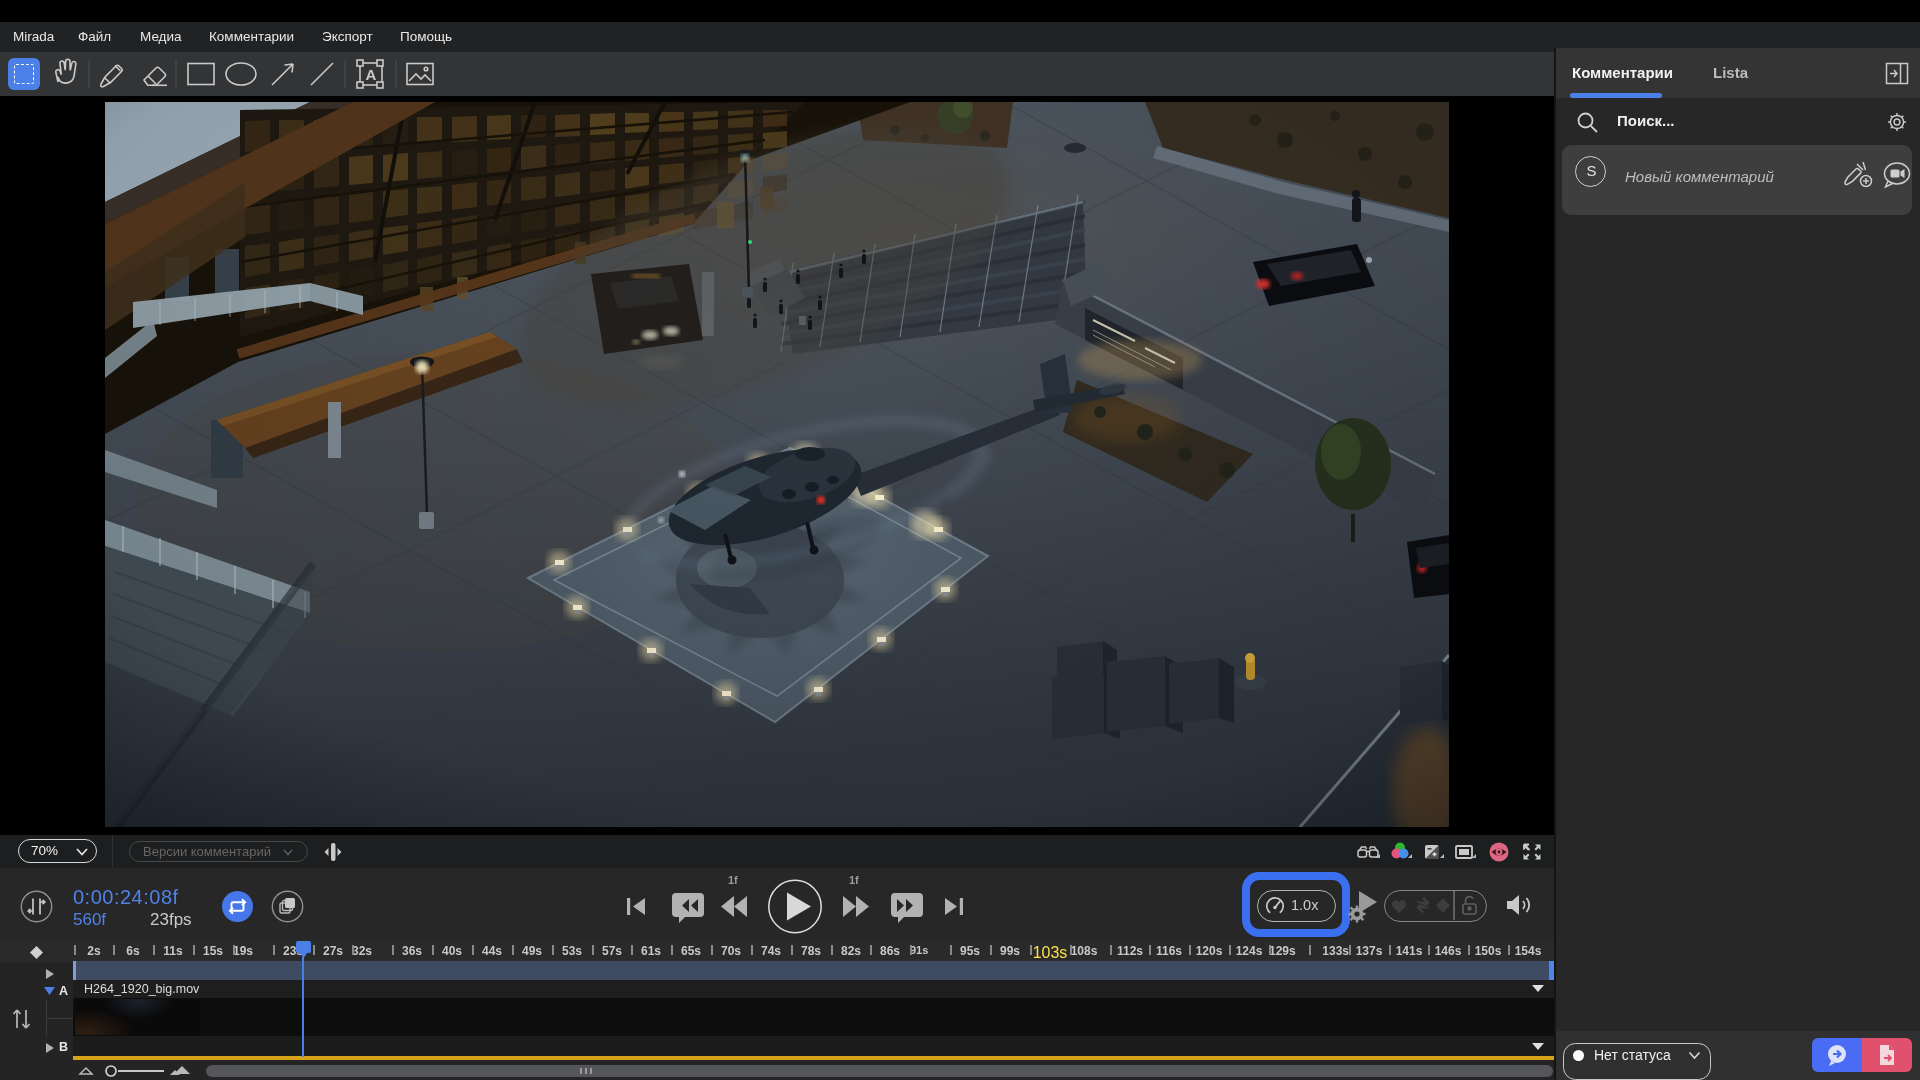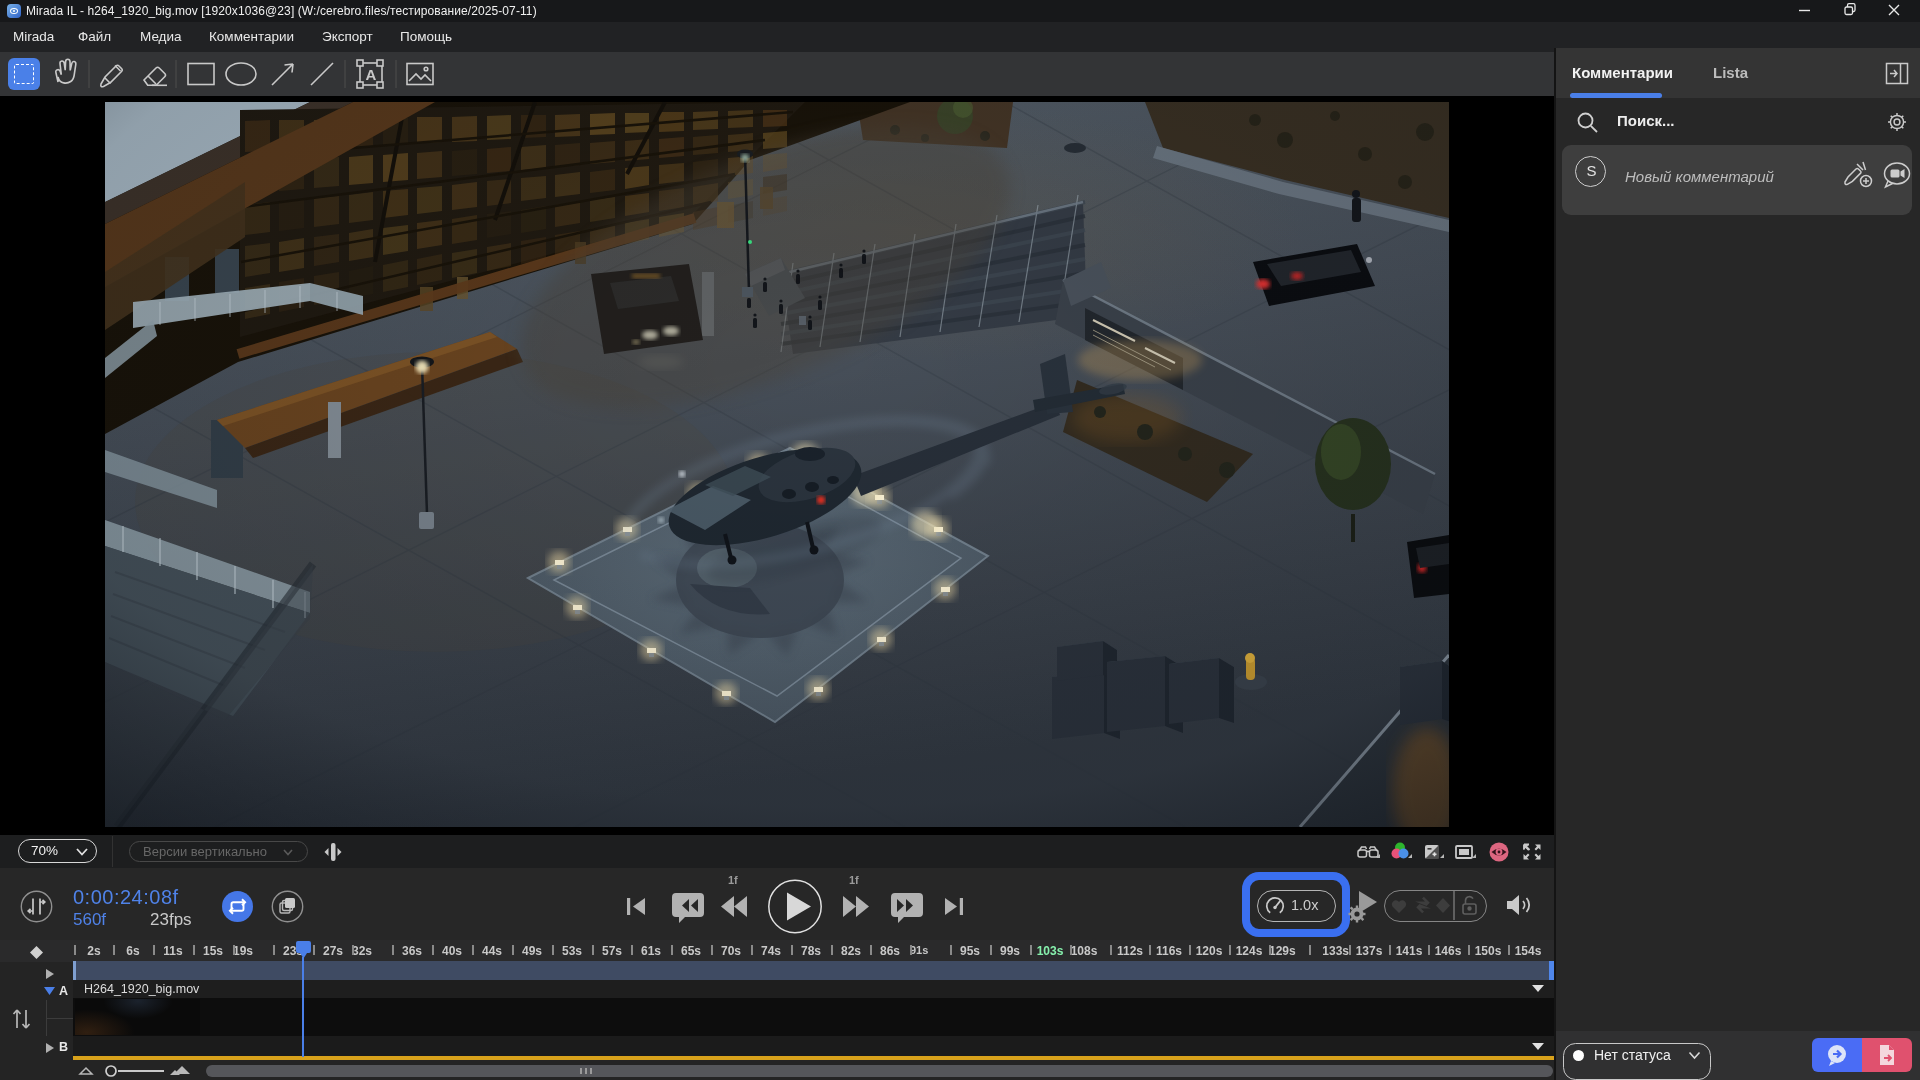--- a/index.html
+++ b/index.html
@@ -2,33 +2,20 @@
 <html><head><meta charset="utf-8">
 <style>
 *{margin:0;padding:0;box-sizing:border-box}
 html,body{width:1920px;height:1080px;overflow:hidden;background:#000;font-family:"Liberation Sans",sans-serif}
 .abs{position:absolute}
 svg{display:block}
 </style></head>
 <body>
 <div class="abs" style="left:0;top:0;width:1920px;height:1080px;background:#000">
 
-<div class="abs" style="left:0;top:0;width:1920px;height:22px;background:#17181a">
-  <div class="abs" style="left:7px;top:4px;width:14px;height:14px;border-radius:4px;background:linear-gradient(135deg,#7ab2e8,#2e62c8)">
-    <div class="abs" style="left:3px;top:4px;width:8px;height:6px;border-radius:50%;border:1.4px solid #fff"></div>
-    <div class="abs" style="left:5.7px;top:5.7px;width:2.6px;height:2.6px;border-radius:50%;background:#fff"></div>
-  </div>
-  <div class="abs" style="left:26px;top:4px;font-size:12px;color:#f0f0f0;letter-spacing:.1px">Mirada IL - h264_1920_big.mov [1920x1036@23] (W:/cerebro.files/тестирование/2025-07-11)</div>
-  <svg class="abs" style="left:1795px;top:0" width="110" height="22" viewBox="0 0 110 22">
-    <line x1="4" y1="10.5" x2="15" y2="10.5" stroke="#e8e8e8" stroke-width="1.4"></line>
-    <rect x="50" y="7" width="7.5" height="7.5" rx="1.5" fill="none" stroke="#e8e8e8" stroke-width="1.3"></rect>
-    <path d="M52.5 7 L52.5 5.2 a1.5 1.5 0 0 1 1.5 -1.5 L58.5 3.7 a1.5 1.5 0 0 1 1.5 1.5 L60 10 a1.5 1.5 0 0 1 -1.5 1.5 L57.5 11.5" fill="none" stroke="#e8e8e8" stroke-width="1.3"></path>
-    <path d="M94 5 L104 15 M104 5 L94 15" stroke="#e8e8e8" stroke-width="1.4"></path>
-  </svg>
-</div>
 <div class="abs" style="left:0;top:22px;width:1920px;height:30px;background:#212224">
       <div class="abs" style="left:13px;top:7px;font-size:13.5px;color:#e8e8e8">Mirada</div>
       <div class="abs" style="left:78px;top:7px;font-size:13.5px;color:#e8e8e8">Файл</div>
       <div class="abs" style="left:140px;top:7px;font-size:13.5px;color:#e8e8e8">Медиа</div>
       <div class="abs" style="left:209px;top:7px;font-size:13.5px;color:#e8e8e8">Комментарии</div>
       <div class="abs" style="left:322px;top:7px;font-size:13.5px;color:#e8e8e8">Экспорт</div>
       <div class="abs" style="left:400px;top:7px;font-size:13.5px;color:#e8e8e8">Помощь</div>
     </div>
 
 <div class="abs" style="left:0;top:52px;width:1554px;height:44px;background:#333436">
@@ -506,21 +493,21 @@
 
 <div class="abs" style="left:0;top:835px;width:1554px;height:33px;background:#1d1e1f">
   <div class="abs" style="left:18px;top:4px;width:79px;height:24px;border:1.5px solid #d8d8d8;border-radius:13px">
     <div class="abs" style="left:12px;top:3px;font-size:13.5px;color:#f2f2f2">70%</div>
     <svg class="abs" style="left:56px;top:7px" width="14" height="10" viewBox="0 0 14 10">
           <path d="M2 2 L7 7.5 L12 2" fill="none" stroke="#e0e0e0" stroke-width="1.8"></path>
         </svg>
   </div>
   <div class="abs" style="left:112px;top:1px;width:1px;height:31px;background:#323232"></div>
   <div class="abs" style="left:129px;top:6px;width:179px;height:21px;border:1.2px solid #484848;border-radius:11px">
-    <div class="abs" style="left:13px;top:2px;font-size:13px;color:#676767">Версии вертикально</div>
+    <div class="abs" style="left:13px;top:2px;font-size:13px;color:#676767">Версии комментарий</div>
     <svg class="abs" style="left:152px;top:6px" width="12" height="9" viewBox="0 0 12 9">
           <path d="M2 2 L6 6.5 L10 2" fill="none" stroke="#5a5a5a" stroke-width="1.6"></path>
         </svg>
   </div>
   <svg class="abs" style="left:322px;top:6px" width="22" height="22" viewBox="0 0 22 22">
     <rect x="9" y="2" width="4.5" height="18" rx="2" fill="#c9c9c9"></rect>
     <path d="M6.5 7 L2.5 11 L6.5 15 Z" fill="#c9c9c9"></path>
         <path d="M15.5 7 L19.5 11 L15.5 15 Z" fill="#c9c9c9"></path>
   </svg>
   <svg class="abs" style="left:1352px;top:838px;top:6px" width="200" height="24" viewBox="0 0 200 24" fill="none" stroke="#c9c9c9" stroke-width="1.5">
@@ -720,21 +707,21 @@
       <div class="abs" style="left:851px;top:4px;width:40px;margin-left:-20px;text-align:center;font-size:12px;font-weight:bold;color:#c8c8c8">82s</div>
       <div class="abs" style="left:831px;top:5px;width:1.5px;height:10px;background:#8a8a8a"></div>
       <div class="abs" style="left:890px;top:4px;width:40px;margin-left:-20px;text-align:center;font-size:12px;font-weight:bold;color:#c8c8c8">86s</div>
       <div class="abs" style="left:870px;top:5px;width:1.5px;height:10px;background:#8a8a8a"></div>
       <div class="abs" style="left:930px;top:4px;width:44px;margin-left:-20px;text-align:left;font-size:11px;font-weight:bold;color:#c8c8c8">91s</div>
       <div class="abs" style="left:910px;top:5px;width:1.5px;height:10px;background:#8a8a8a"></div>
       <div class="abs" style="left:970px;top:4px;width:40px;margin-left:-20px;text-align:center;font-size:12px;font-weight:bold;color:#c8c8c8">95s</div>
       <div class="abs" style="left:950px;top:5px;width:1.5px;height:10px;background:#8a8a8a"></div>
       <div class="abs" style="left:1010px;top:4px;width:40px;margin-left:-20px;text-align:center;font-size:12px;font-weight:bold;color:#c8c8c8">99s</div>
       <div class="abs" style="left:990px;top:5px;width:1.5px;height:10px;background:#8a8a8a"></div>
-      <div class="abs" style="left:1050px;top:4px;width:40px;margin-left:-20px;text-align:center;font-size:12px;font-weight:bold;color:#86efac">103s</div>
+      <div class="abs" style="left:1050px;top:4px;width:40px;margin-left:-20px;text-align:center;font-size:16px;font-weight:normal;color:#fde047">103s</div>
       <div class="abs" style="left:1030px;top:5px;width:1.5px;height:10px;background:#8a8a8a"></div>
       <div class="abs" style="left:1090px;top:4px;width:28px;margin-left:-20px;text-align:center;font-size:12px;font-weight:bold;color:#c8c8c8">108s</div>
       <div class="abs" style="left:1070px;top:5px;width:1.5px;height:10px;background:#8a8a8a"></div>
       <div class="abs" style="left:1130px;top:4px;width:40px;margin-left:-20px;text-align:center;font-size:12px;font-weight:bold;color:#c8c8c8">112s</div>
       <div class="abs" style="left:1110px;top:5px;width:1.5px;height:10px;background:#8a8a8a"></div>
       <div class="abs" style="left:1169px;top:4px;width:40px;margin-left:-20px;text-align:center;font-size:12px;font-weight:bold;color:#c8c8c8">116s</div>
       <div class="abs" style="left:1149px;top:5px;width:1.5px;height:10px;background:#8a8a8a"></div>
       <div class="abs" style="left:1209px;top:4px;width:40px;margin-left:-20px;text-align:center;font-size:12px;font-weight:bold;color:#c8c8c8">120s</div>
       <div class="abs" style="left:1189px;top:5px;width:1.5px;height:10px;background:#8a8a8a"></div>
       <div class="abs" style="left:1249px;top:4px;width:40px;margin-left:-20px;text-align:center;font-size:12px;font-weight:bold;color:#c8c8c8">124s</div>

